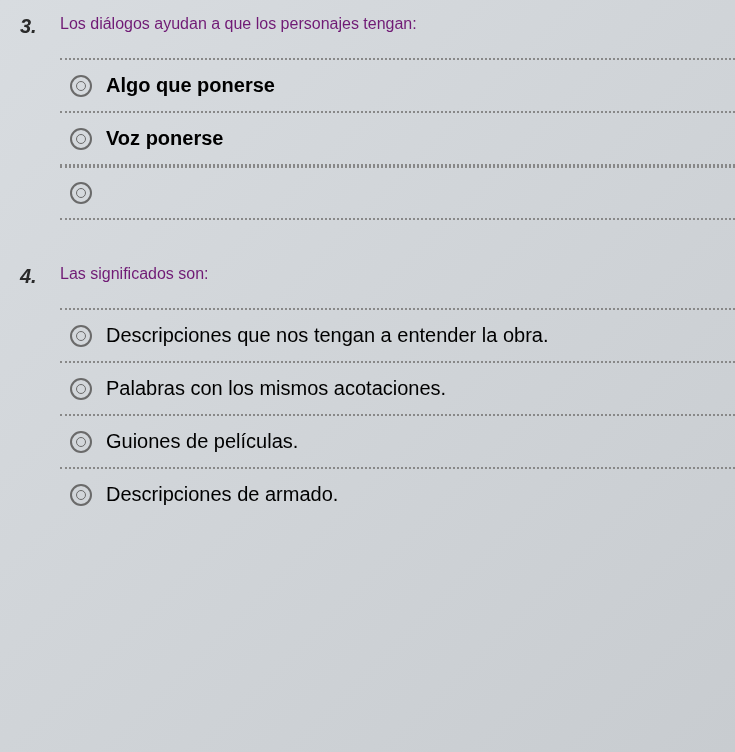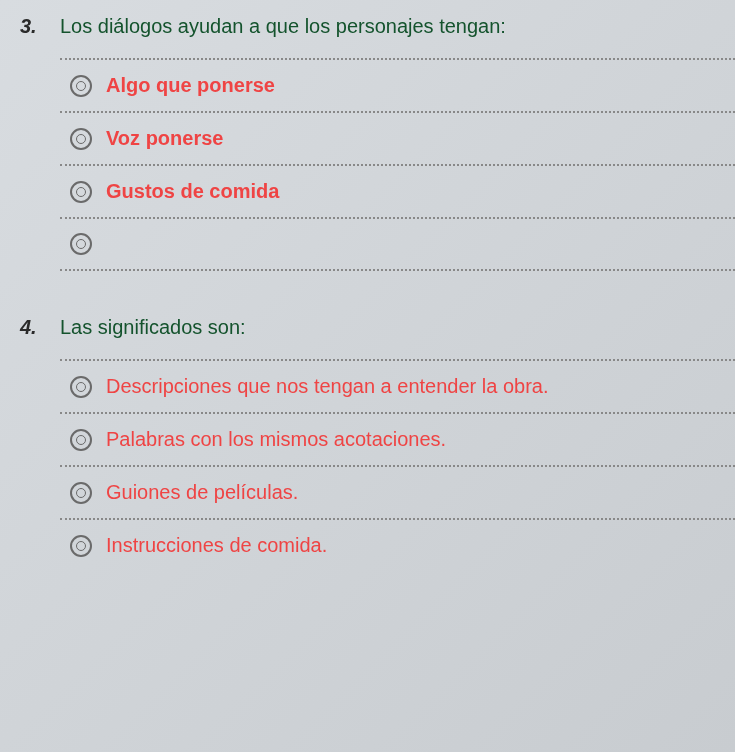--- a/index.html
+++ b/index.html
@@ -27,22 +27,22 @@
     }
     .question-number {
       font-weight: bold;
       font-style: italic;
       font-size: 20px;
       margin-right: 18px;
       color: #2a2a2a;
       min-width: 22px;
     }
     .question-text {
-      font-size: 20px;
-      color: #14532d;
+      font-size: 16px;
+      color: #701a75;
       font-weight: 500;
     }
     .dotted-line {
       border: none;
       border-top: 2px dotted #888;
       margin-left: 40px;
       margin-bottom: 0;
     }
     .option-row {
       display: flex;
@@ -62,21 +62,21 @@
       justify-content: center;
     }
     .radio-inner {
       width: 10px;
       height: 10px;
       border: 1.5px solid #6a6a6a;
       border-radius: 50%;
     }
     .option-text {
       font-size: 20px;
-      color: #ef4444;
+      color: #000000;
     }
     .bold-option .option-text {
       font-weight: 600;
     }
     .q4 .option-text {
       font-weight: 400;
     }
     .q4 .question-text {
       font-weight: 400;
     }
@@ -97,26 +97,20 @@
     <span class="option-text">Algo que ponerse</span>
   </div>
   <hr class="dotted-line">
   <div class="option-row bold-option">
     <span class="radio-icon">
         <span class="radio-inner"></span>
       </span>
     <span class="option-text">Voz ponerse</span>
   </div>
   <hr class="dotted-line">
-  <div class="option-row bold-option">
-    <span class="radio-icon">
-        <span class="radio-inner"></span>
-      </span>
-    <span class="option-text">Gustos de comida</span>
-  </div>
   <hr class="dotted-line">
   <div class="option-row bold-option">
     <span class="radio-icon">
         <span class="radio-inner"></span>
       </span>
   </div>
   <hr class="dotted-line">
 </div>
 
 <div class="question-block q4">
@@ -143,15 +137,15 @@
     <span class="radio-icon">
         <span class="radio-inner"></span>
       </span>
     <span class="option-text">Guiones de películas.</span>
   </div>
   <hr class="dotted-line">
   <div class="option-row">
     <span class="radio-icon">
         <span class="radio-inner"></span>
       </span>
-    <span class="option-text">Instrucciones de comida.</span>
+    <span class="option-text">Descripciones de armado.</span>
   </div>
 </div>
 
 </body></html>

